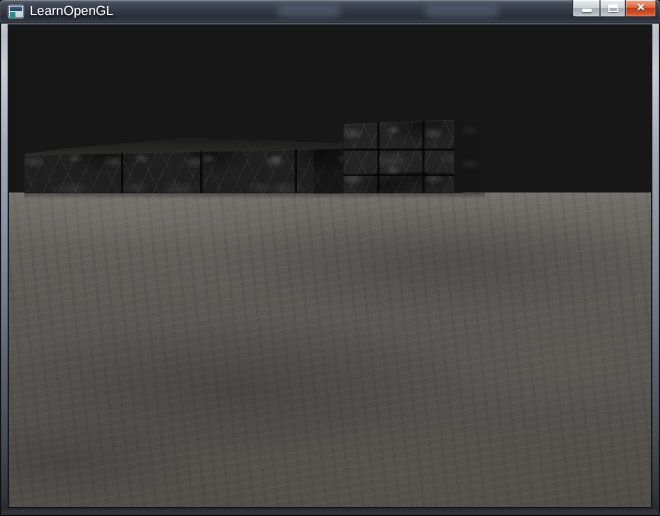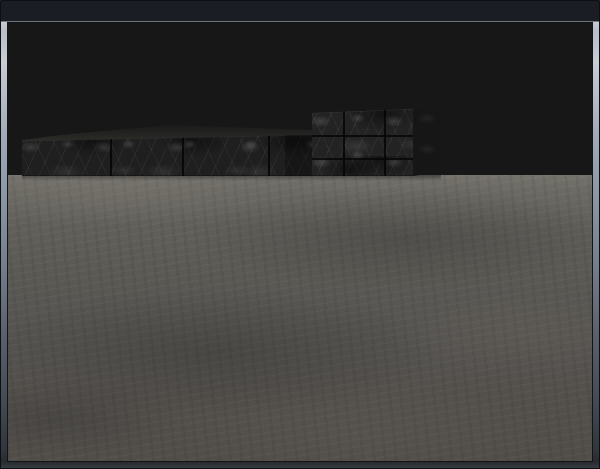--- a/index.html
+++ b/index.html
@@ -134,20 +134,41 @@
 
   .dark-overlay{position:absolute;left:277px;top:112px;width:27px;height:41px;background:rgba(0,0,0,.28);}
   .contact-shadow{position:absolute;left:14px;top:152px;width:419px;height:6px;
     background:linear-gradient(180deg,rgba(8,8,8,.40),rgba(8,8,8,0));}
 </style>
 </head>
 <body>
 
 <div class="window">
 
+  <div class="titlebar">
+    <span class="app-icon">
+      <span class="bar"></span>
+      <span class="pane"></span>
+    </span>
+    <span class="title-text">LearnOpenGL</span>
+    <span class="smudge s1"></span>
+    <span class="smudge s2"></span>
+
+    <div class="caption-buttons">
+      <div class="cap min">
+        <span class="glyph-min"></span>
+      </div>
+      <div class="cap max">
+        <span class="glyph-max"></span>
+      </div>
+      <div class="cap close">
+        <span class="glyph-close">✕</span>
+      </div>
+    </div>
+  </div>
 
   <div class="content">
 
     <div class="floor"></div>
 
     <div class="slab-top"></div>
 
     <div class="platform marble">
       <span class="edge-hi"></span>
       <span class="seam-v" style="left:88px"></span>

